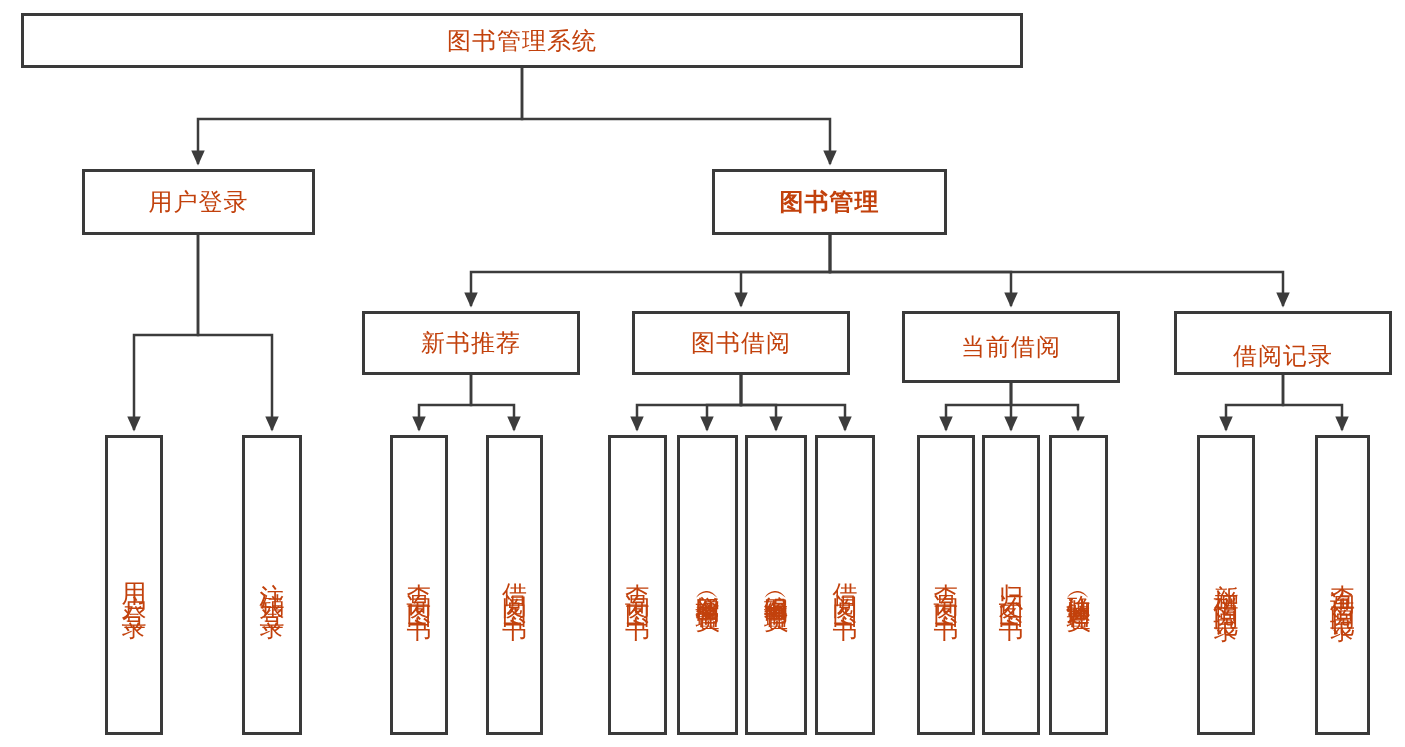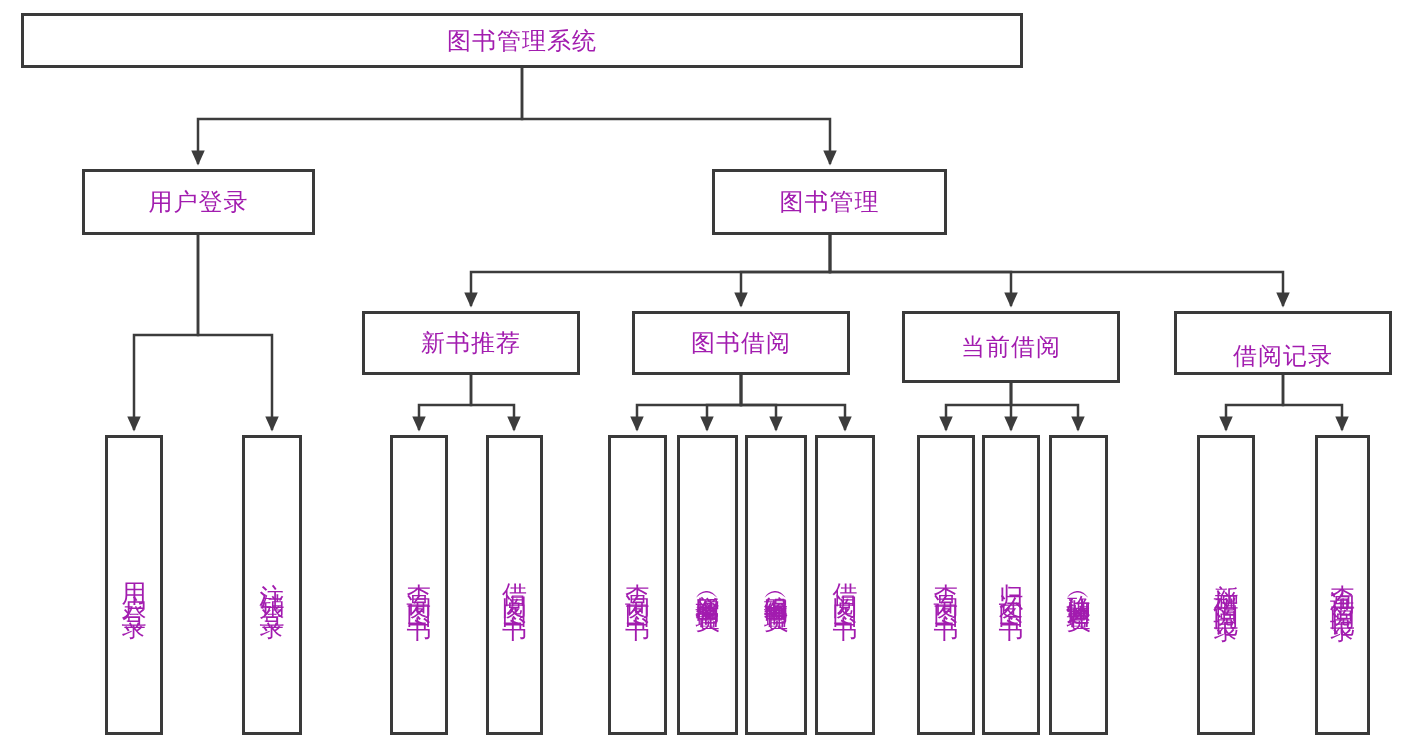--- a/index.html
+++ b/index.html
@@ -4,21 +4,21 @@
 <style>
   html,body{margin:0;padding:0;background:#ffffff;}
   .canvas{
     position:relative;width:1405px;height:747px;background:#ffffff;
     font-family:"Liberation Sans","DejaVu Sans",sans-serif;overflow:hidden;
   }
   .lines{position:absolute;left:0;top:0;width:1405px;height:747px;z-index:0;}
   .box{
     position:absolute;background:#ffffff;border:3px solid #3a3a3a;
     display:flex;align-items:center;justify-content:center;
-    color:#a21caf;z-index:1;box-sizing:border-box;
+    color:#c2410c;z-index:1;box-sizing:border-box;
   }
   .hbox span{font-size:24px;letter-spacing:1px;white-space:nowrap;}
   .vbox span{
     writing-mode:vertical-rl;text-orientation:mixed;
     font-size:25px;line-height:1;white-space:nowrap;
   }
   .vs span{letter-spacing:11px;}   
   .vm span{letter-spacing:7px;}    
   .vl span{letter-spacing:2px;font-size:24px;} 
   .watermark{
@@ -65,21 +65,21 @@
     <path d="M1283,375 V405 H1342 V430" marker-end="url(#ah)"></path>
   </svg>
 
   <div class="box hbox" style="left:21px;top:13px;width:1002px;height:55px;">
     <span>图书管理系统</span>
   </div>
 
   <div class="box hbox" style="left:82px;top:169px;width:233px;height:66px;">
     <span>用户登录</span>
   </div>
-  <div class="box hbox" style="left:712px;top:169px;width:235px;height:66px;">
+  <div class="box hbox" style="left:712px;top:169px;width:235px;height:66px;font-weight:bold;">
     <span>图书管理</span>
   </div>
 
   <div class="box hbox" style="left:632px;top:311px;width:218px;height:64px;">
     <span>图书借阅</span>
   </div>
   <div class="box hbox" style="left:362px;top:311px;width:218px;height:64px;">
     <span>新书推荐</span>
   </div>
   <div class="box hbox" style="left:902px;top:311px;width:218px;height:72px;">

